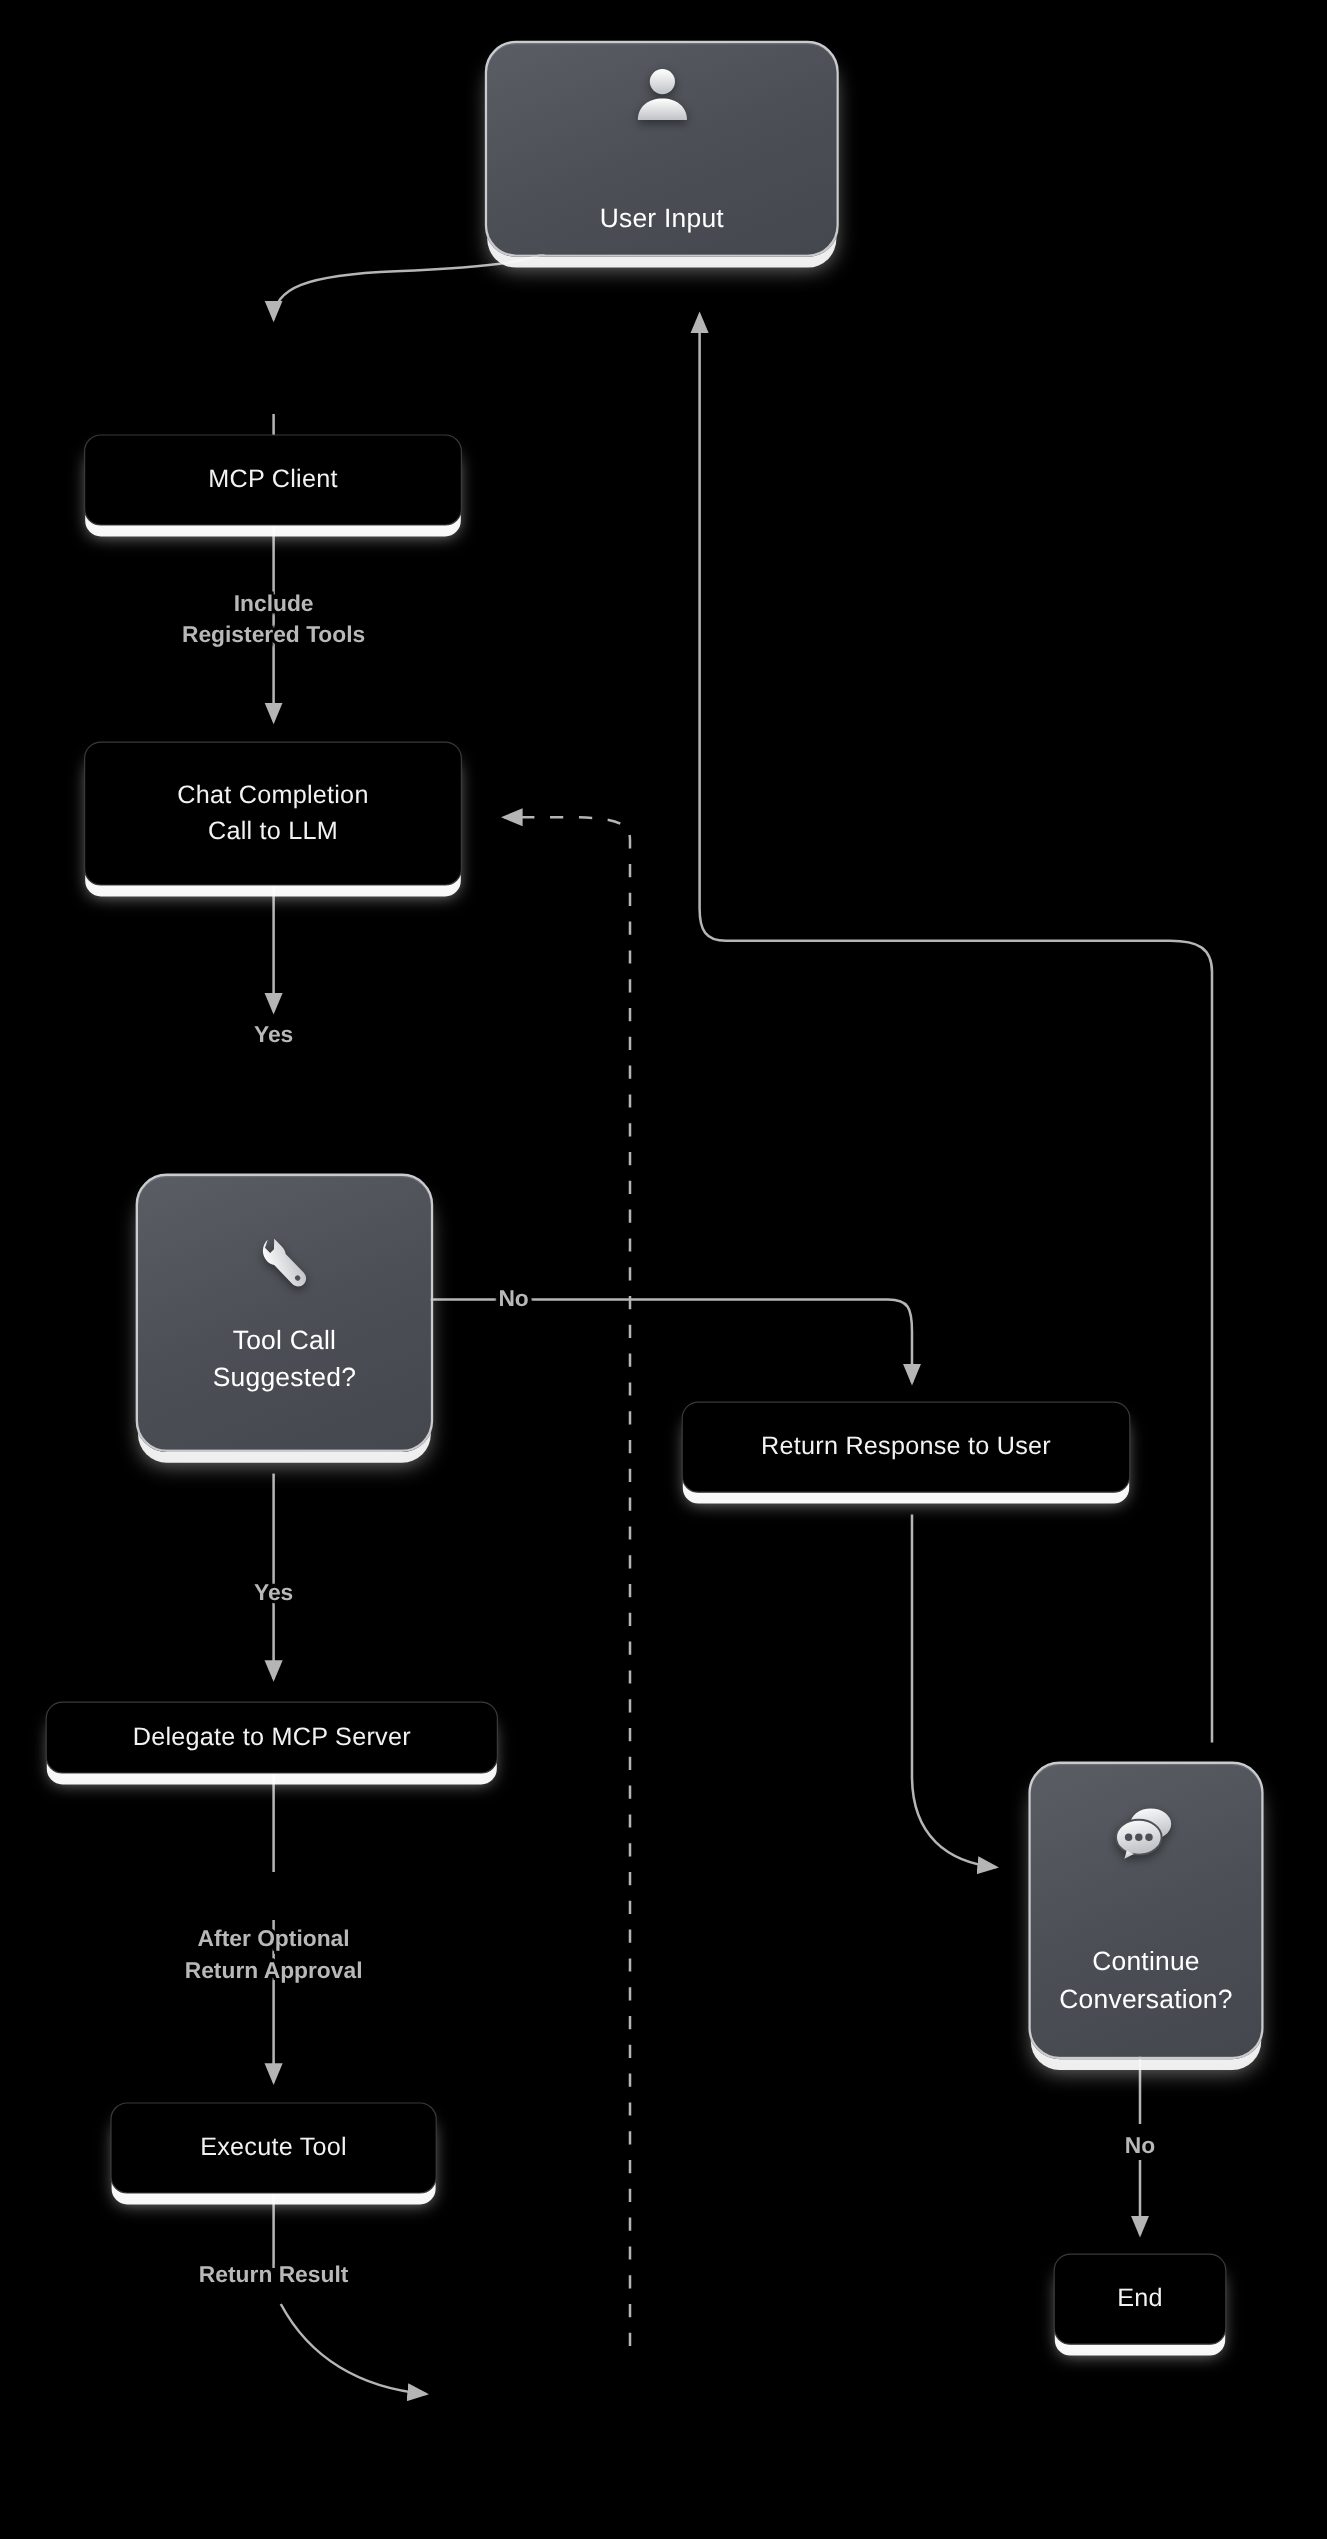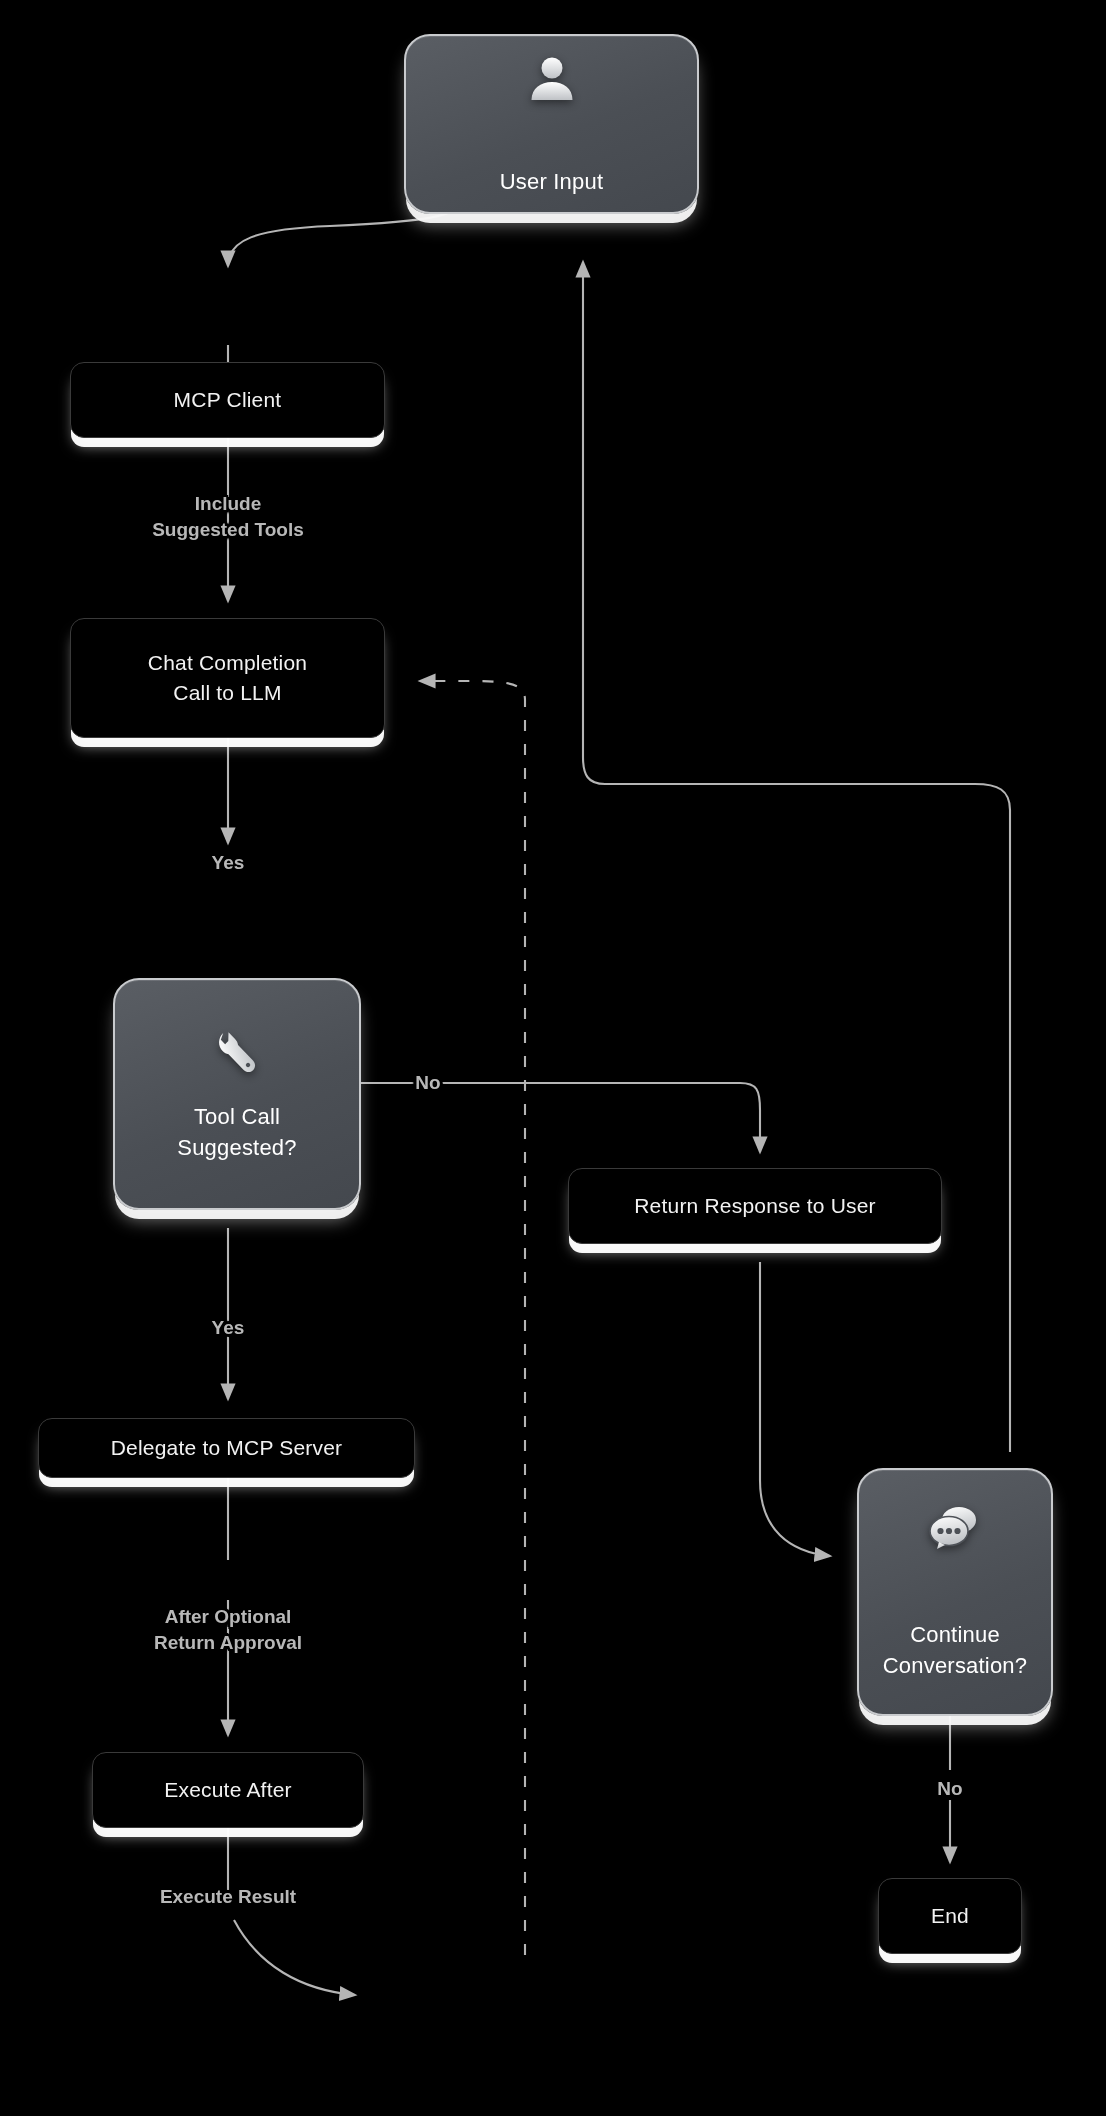--- a/index.html
+++ b/index.html
@@ -153,21 +153,21 @@
 
   <div class="node plain" style="left:568px; top:1168px; width:374px; height:76px;">
     <span class="label">Return Response to User</span>
   </div>
 
   <div class="node plain" style="left:38px; top:1418px; width:377px; height:60px;justify-content:center;">
     <span class="label">Delegate to MCP Server</span>
   </div>
 
   <div class="node plain" style="left:92px; top:1752px; width:272px; height:76px;">
-    <span class="label">Execute After</span>
+    <span class="label">Execute Tool</span>
   </div>
 
 
   <div class="node special" style="left:857px; top:1468px; width:196px; height:248px;gap:44px;">
     <span class="icon">
       <svg width="60" height="52" viewBox="0 0 60 52">
         <defs>
             <linearGradient id="gB" x1="0" y1="0" x2="0.3" y2="1">
           <stop offset="0" stop-color="#ffffff"></stop>
               <stop offset="1" stop-color="#c0c3c7"></stop>
@@ -184,28 +184,28 @@
     </span>
     <span class="label">Continue
 Conversation?</span>
   </div>
 
   <div class="node plain" style="left:878px; top:1878px; width:144px; height:76px;">
     <span class="label">End</span>
   </div>
 
   <div class="elabel" style="left:228px; top:517px;">Include
-Suggested Tools</div>
+Registered Tools</div>
 
   <div class="elabel" style="left:228px; top:863px;">Yes</div>
 
   <div class="elabel" style="left:428px; top:1083px;">No</div>
 
   <div class="elabel" style="left:228px; top:1328px;">Yes</div>
 
   <div class="elabel" style="left:228px; top:1630px;">After Optional
 Return Approval</div>
 
-  <div class="elabel" style="left:228px; top:1897px;">Execute Result</div>
+  <div class="elabel" style="left:228px; top:1897px;">Return Result</div>
 
   <div class="elabel" style="left:950px; top:1789px;">No</div>
 
 </div>
 
 </body></html>

